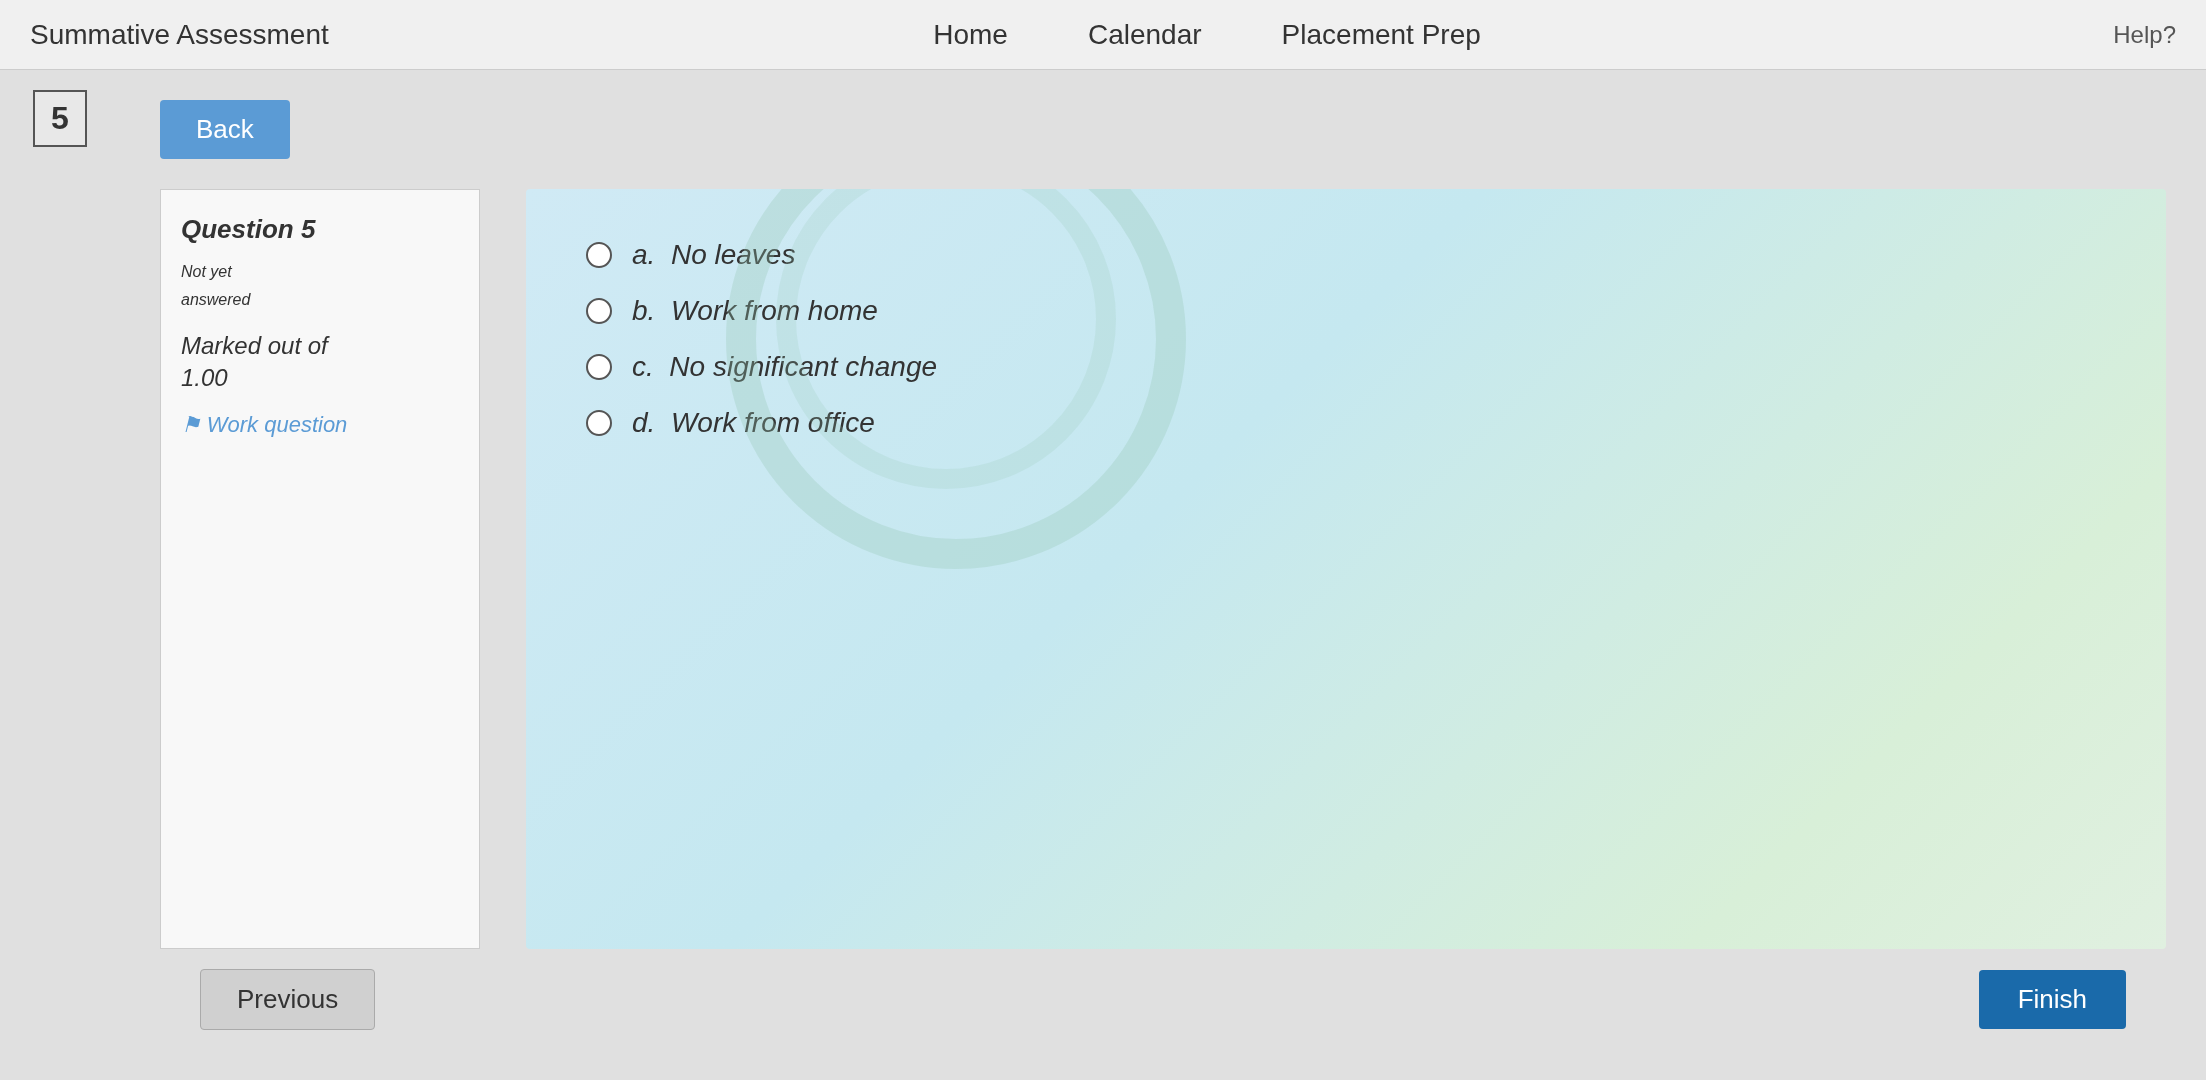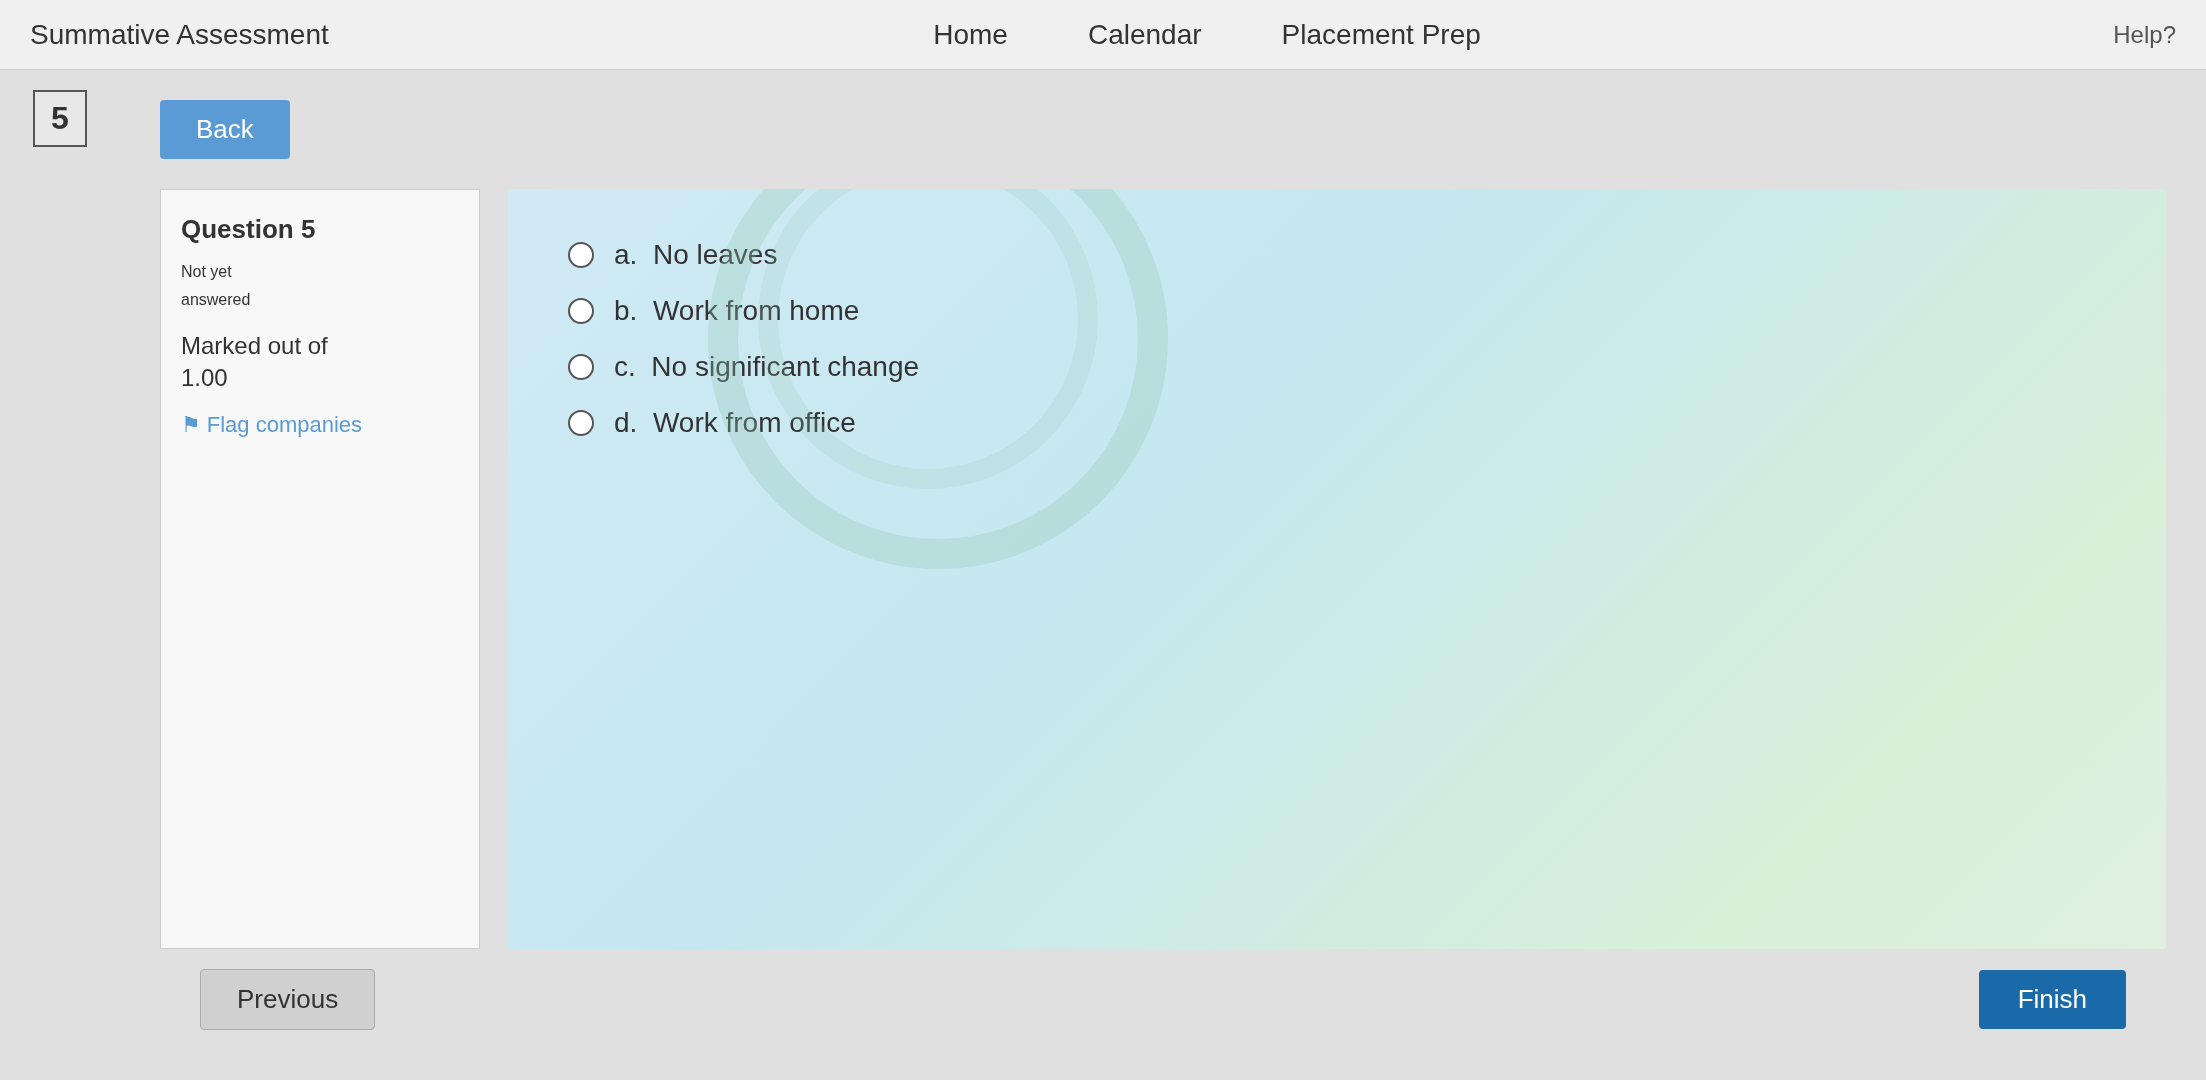--- a/index.html
+++ b/index.html
@@ -103,22 +103,23 @@
       font-size: 26px;
       cursor: pointer;
       border-radius: 4px;
       align-self: flex-start;
       margin-bottom: 30px;
     }
 
     
     .question-section {
       display: flex;
-      gap: 28px;
+      gap: 46px;
       flex: 1;
+      font-style: italic;
     }
 
     
     .question-info {
       width: 320px;
       border: 1px solid #ccc;
       background: #f8f8f8;
       padding: 24px 20px;
       font-size: 24px;
       color: #333;
@@ -292,21 +293,21 @@
       <div class="question-info">
         <div class="question-title">
           <span>Question </span><span>5</span>
         </div>
         <div class="status-text">Not yet</div>
         <div class="status-text" style="margin-bottom:20px;">answered</div>
         <div class="marked-out">Marked out of</div>
         <div class="marked-value">1.00</div>
         <div class="flag-question">
           <span>⚑</span>
-          <span>Flag companies</span>
+          <span>Work question</span>
         </div>
       </div>
 
       <div class="question-content">
         <ul class="options-list">
           <li class="option-item">
             <div class="option-radio"></div>
             <span class="option-label"><span>a</span>.&nbsp;&nbsp;<span>No leaves</span></span>
           </li>
           <li class="option-item">

